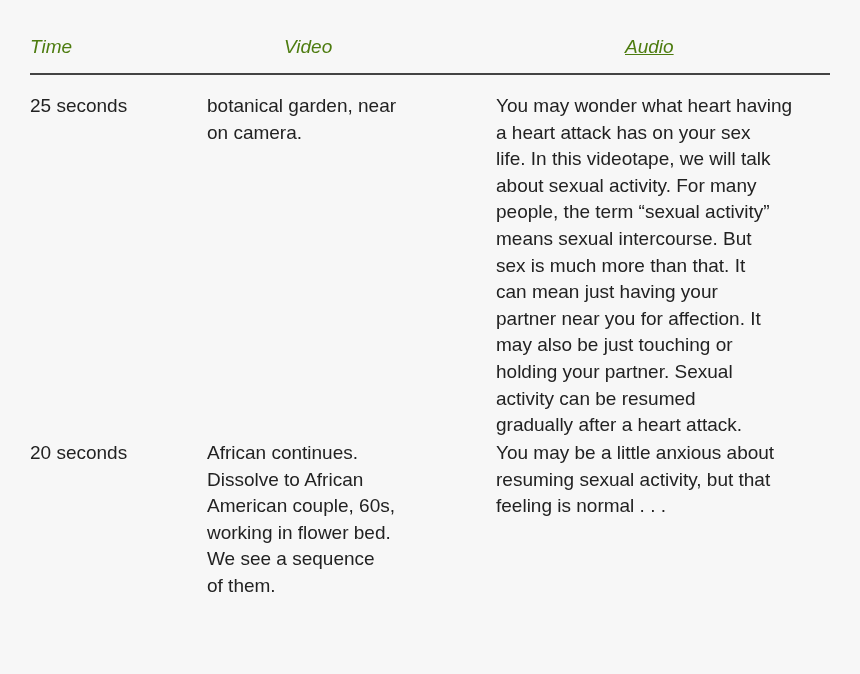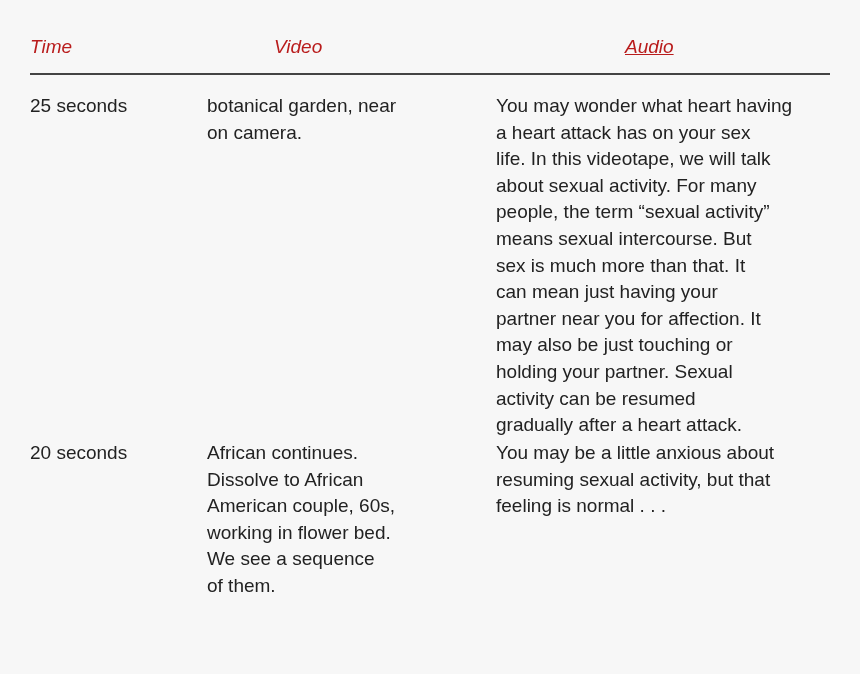--- a/index.html
+++ b/index.html
@@ -17,25 +17,25 @@
       font-size: 19px;
     }
     .header {
       position: absolute;
       top: 36px;
       left: 30px;
       width: 800px;
       height: 30px;
       font-style: italic;
       font-size: 19px;
-      color: #b91c1c;
+      color: #4d7c0f;
     }
     .header span { position: absolute; top: 0; }
     .h-time  { left: 0; }
-    .h-video { left: 244px; }
+    .h-video { left: 254px; }
     .h-audio { left: 595px; text-decoration: underline; }
     .rule {
       position: absolute;
       top: 73px;
       left: 30px;
       width: 800px;
       height: 2px;
       background: #444;
     }
     .row {

